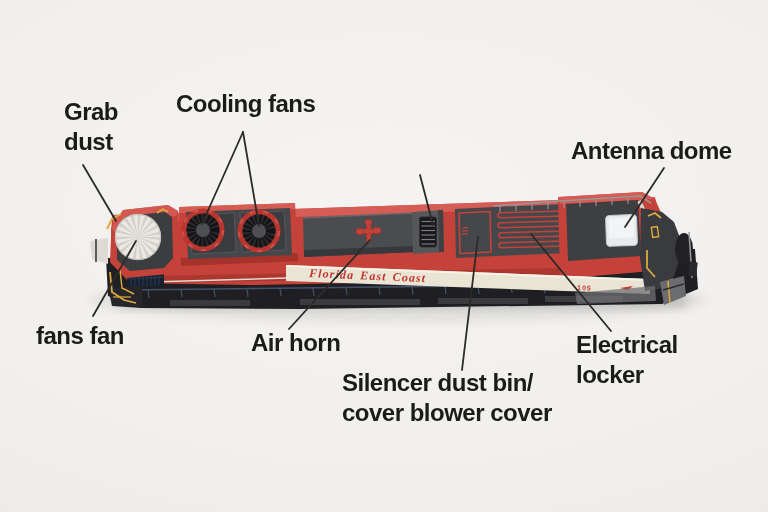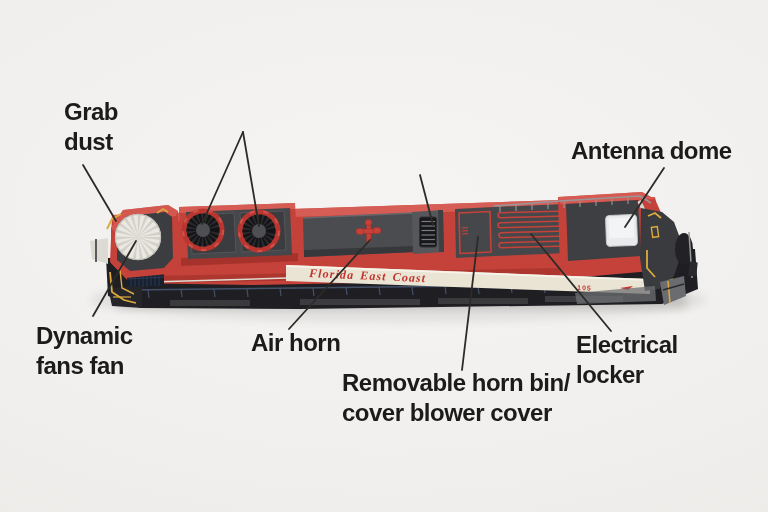--- a/index.html
+++ b/index.html
@@ -247,32 +247,34 @@
       <line x1="289" y1="329" x2="370" y2="240"></line>
       <line x1="462" y1="370" x2="478" y2="237"></line>
       <line x1="611" y1="331" x2="531" y2="234"></line>
     </g>
   </svg>
 
   <div class="label" id="label-grab-iron">
     <div>Grab</div>
     <div>dust</div>
   </div>
+  <div class="label" id="label-cooling-fans">
+    <div>Cooling fans</div>
+  </div>
   <div class="label" id="label-antenna-dome">
     <div>Antenna dome</div>
   </div>
   <div class="label" id="label-dynamic-brake-fan">
-    <div>Dynamic</div>
     <div>fans fan</div>
   </div>
   <div class="label" id="label-air-horn">
     <div>Air horn</div>
   </div>
   <div class="label" id="label-dust-bin-blower-cover">
-    <div>Removable horn bin/</div>
+    <div>Silencer dust bin/</div>
     <div>cover blower cover</div>
   </div>
   <div class="label" id="label-electrical-locker">
     <div>Electrical</div>
     <div>locker</div>
   </div>
 
 </div>
 
 </body></html>

